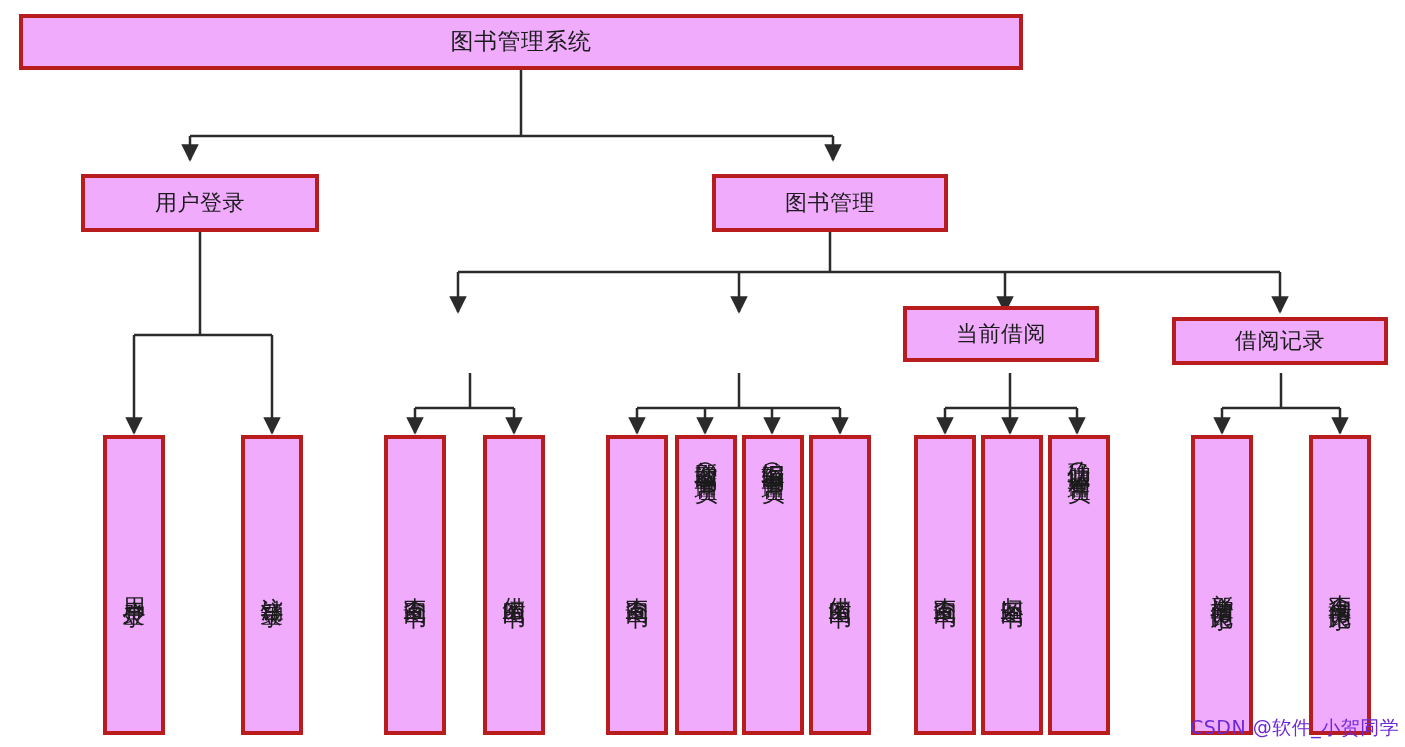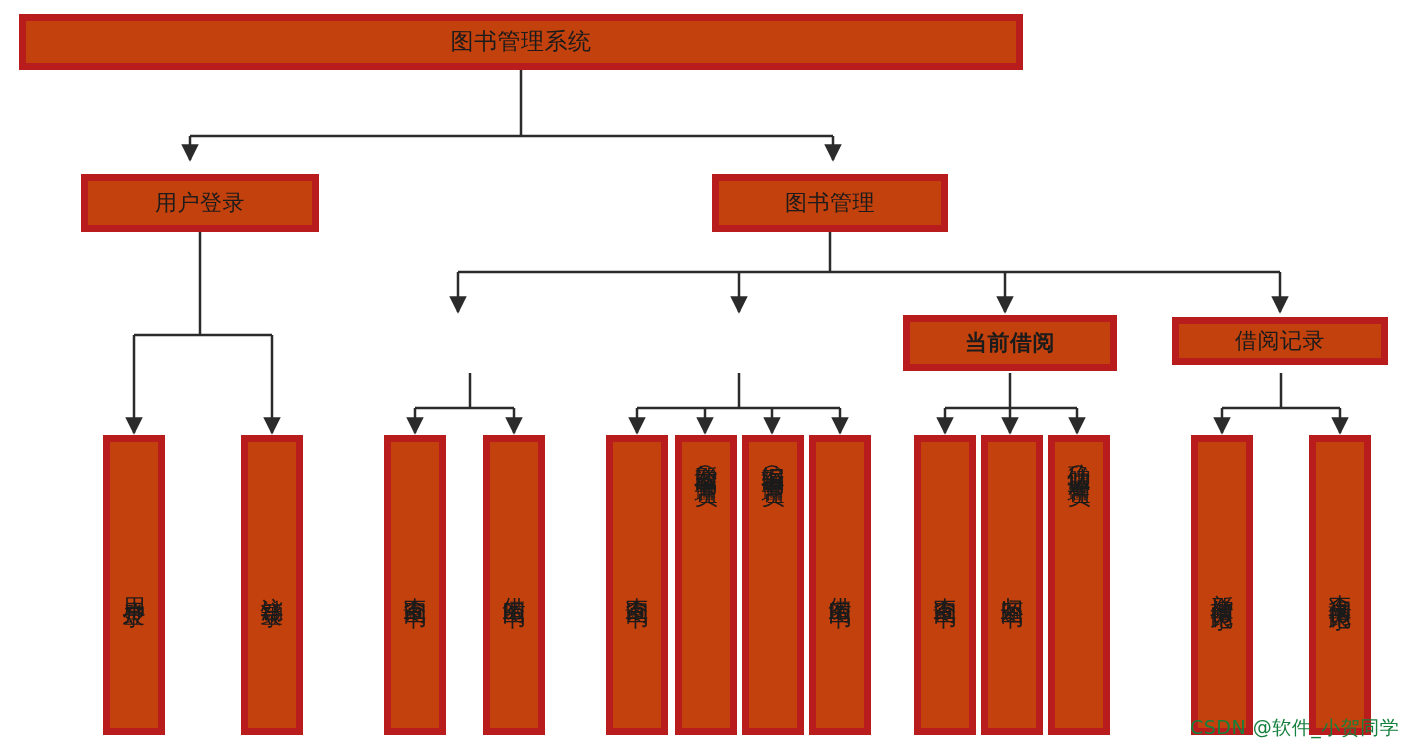--- a/index.html
+++ b/index.html
@@ -22,22 +22,22 @@
     position: absolute;
     left: 0;
     top: 0;
     width: 1405px;
     height: 747px;
     pointer-events: none;
   }
   .node {
     position: absolute;
     box-sizing: border-box;
-    border: 7px solid #b91c1c;
-    background: #c2410c;
+    border: 4px solid #b91c1c;
+    background: #f0abfc;
     display: flex;
     align-items: center;
     justify-content: center;
     color: #1b1b1b;
   }
   .node .lbl {
     display: block;
     text-align: center;
     line-height: 1.12;
     letter-spacing: 0.5px;
@@ -61,21 +61,21 @@
     line-height: 1.0;
     letter-spacing: 3px;
     white-space: nowrap;
   }
   .node.v.mid {
     align-items: center;
     padding-top: 0;
   }
   .watermark {
     position: absolute;
-    color: #15803d;
+    color: #6d28d9;
     font-size: 19px;
     white-space: nowrap;
     letter-spacing: 0.5px;
   }
 </style>
 </head>
 <body>
 
 <div id="canvas">
 
@@ -133,21 +133,21 @@
     <span class="lbl">图书管理系统</span>
   </div>
 
   <div class="node h" style="left:81px; top:174px; width:238px; height:58px;">
     <span class="lbl">用户登录</span>
   </div>
   <div class="node h" style="left:712px; top:174px; width:236px; height:58px;">
     <span class="lbl">图书管理</span>
   </div>
 
-  <div class="node h" style="left:903px; top:315px; width:214px; height:56px;font-weight:bold;">
+  <div class="node h" style="left:903px; top:306px; width:196px; height:56px;">
     <span class="lbl">当前借阅</span>
   </div>
   <div class="node h" style="left:1172px; top:317px; width:216px; height:48px;">
     <span class="lbl">借阅记录</span>
   </div>
 
   <div class="node v mid" style="left:103px; top:435px; width:62px; height:300px;">
     <span class="lbl">用户登录</span>
   </div>
   <div class="node v mid" style="left:241px; top:435px; width:62px; height:300px;">

